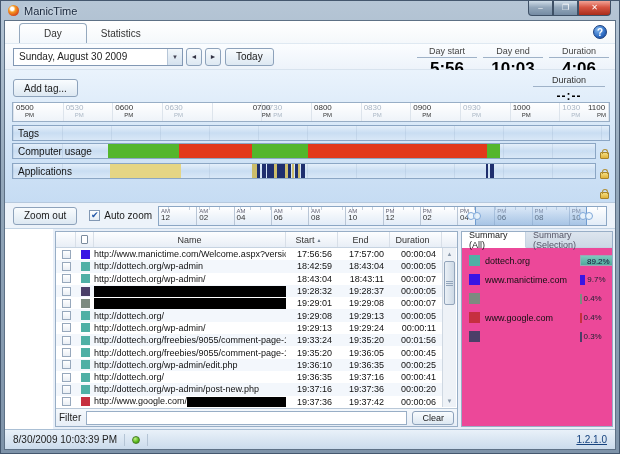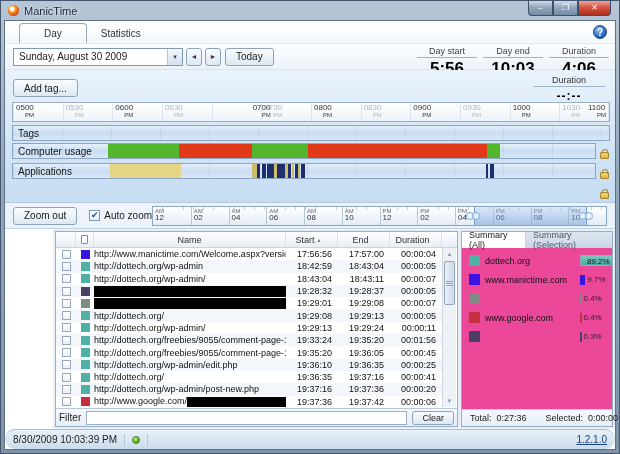--- a/index.html
+++ b/index.html
@@ -69,21 +69,21 @@
   .seg{position:absolute;top:0;bottom:0;z-index:1;}
   .lockcol{position:absolute;right:5px;width:12px;height:14px;display:flex;align-items:flex-end;justify-content:center;}
   .lock{width:9px;height:7px;background:linear-gradient(180deg,#f5dd7e,#dfb33c);border:1px solid #a8842a;border-radius:1px;position:relative;}
   .lock:before{content:'';position:absolute;top:-4px;left:1px;width:4px;height:4px;border:1.5px solid #b09039;border-bottom:none;border-radius:3px 3px 0 0;}
 
   
   .zoombar{height:26px;display:flex;align-items:center;padding:0 8px 0 8px;background:#edf3fa;border-bottom:1px solid #c2d3e4;flex:none;}
   .azoom{display:flex;align-items:center;margin-left:12px;font-size:10px;color:#1a1a1a;gap:4px;}
   .cbx{width:11px;height:11px;border:1px solid #8298b4;background:linear-gradient(180deg,#fff,#e6edf4);
     display:flex;align-items:center;justify-content:center;font-size:9px;line-height:9px;color:#2458a8;}
-  .mini{flex:1;height:20px;border:1px solid #8ba6c4;position:relative;
+  .mini{flex:1;height:20px;margin-left:6px;border:1px solid #8ba6c4;position:relative;
     background:linear-gradient(180deg,#ffffff,#e2ecf7);
     background-image:repeating-linear-gradient(90deg,transparent 0 9.4px,#c3cfdd 9.4px 10.2px),linear-gradient(180deg,#ffffff,#e2ecf7);
     background-size:100% 3px,100% 100%;background-repeat:repeat-x,no-repeat;}
   .mcell{position:absolute;top:0;bottom:0;border-left:1px solid #b9c6d6;padding:1px 0 0 2px;}
   .mcell:first-child{border-left:none;}
   .mcell .mer{font-size:6px;color:#667;display:block;line-height:6px;}
   .mcell .num{font-size:8px;color:#333;display:block;line-height:8px;}
   .msel{position:absolute;top:0;bottom:0;z-index:1;
     background:linear-gradient(180deg,rgba(165,198,236,.40),rgba(120,165,215,.55));
     border-left:1px solid #6f9cd0;border-right:1px solid #6f9cd0;}
@@ -138,21 +138,21 @@
   .wlabel{position:absolute;top:1px;left:6px;font-size:8px;color:#113;white-space:nowrap;}
   .mbar{height:10px;flex:none;}
   .mpct{font-size:8px;color:#223;}
   .stime{margin-left:auto;font-size:9px;}
   .sfooter{height:17px;border-top:1px solid #c6d3e1;background:linear-gradient(180deg,#f4f8fc,#e7eef6);
     display:flex;align-items:center;font-size:9px;color:#222;gap:5px;padding:0 8px;flex:none;}
   .sf-val{margin-right:14px;}
 
   
   .statusbar{height:20px;background:linear-gradient(180deg,#e9f1f9,#cbdbec);border-top:1px solid #aabfd4;
-    display:flex;align-items:center;padding:0 8px;font-size:10px;color:#222;gap:7px;flex:none;border-radius:10px;}
+    display:flex;align-items:center;padding:0 8px;font-size:10px;color:#222;gap:7px;flex:none;}
   .sep{width:1px;height:12px;background:#b4c4d5;}
   .dot{width:8px;height:8px;border-radius:50%;border:1px solid #4a7d2a;
     background:radial-gradient(circle at 35% 30%,#c2f186,#56b818 60%,#2f8a05);}
   .version{margin-left:auto;color:#16437f;text-decoration:underline;}
 </style>
 </head>
 <body>
 
 <div class="window">
   <div class="titlebar">
@@ -617,26 +617,20 @@
             <div class="srow">
               <span class="ssw" style="background: rgb(75, 63, 104);"></span>
               <span class="sname"><span class="sredact"></span></span>
               <span class="sbarzone">
                 <span class="mbar" style="width: 1.5px; background: rgb(75, 63, 104);"></span>
                 <span class="mpct">0.3%</span>
               </span>
               <span class="stime">0:00:05</span>
             </div>
           </div>
-        <div class="sfooter">
-          <span>Total:</span>
-          <span class="sf-val">0:27:36</span>
-          <span>Selected:</span>
-          <span>0:00:00</span>
-        </div>
       </div>
     </div>
 
     <div class="statusbar">
       <span>8/30/2009 10:03:39 PM</span>
       <span class="sep"></span>
       <span class="dot"></span>
       <span class="sep"></span>
       <span class="version">1.2.1.0</span>
     </div>

